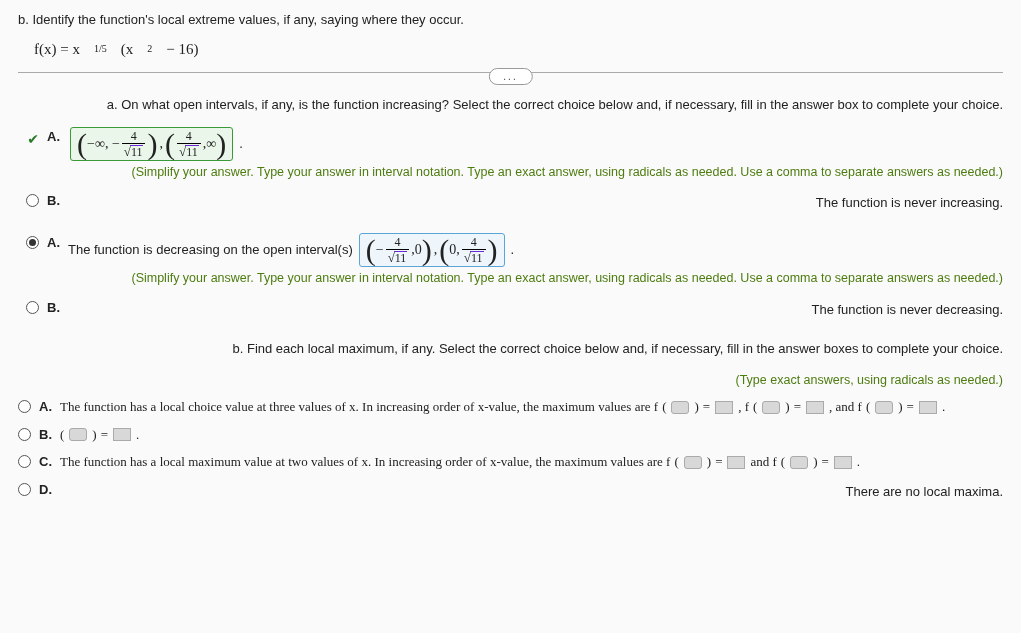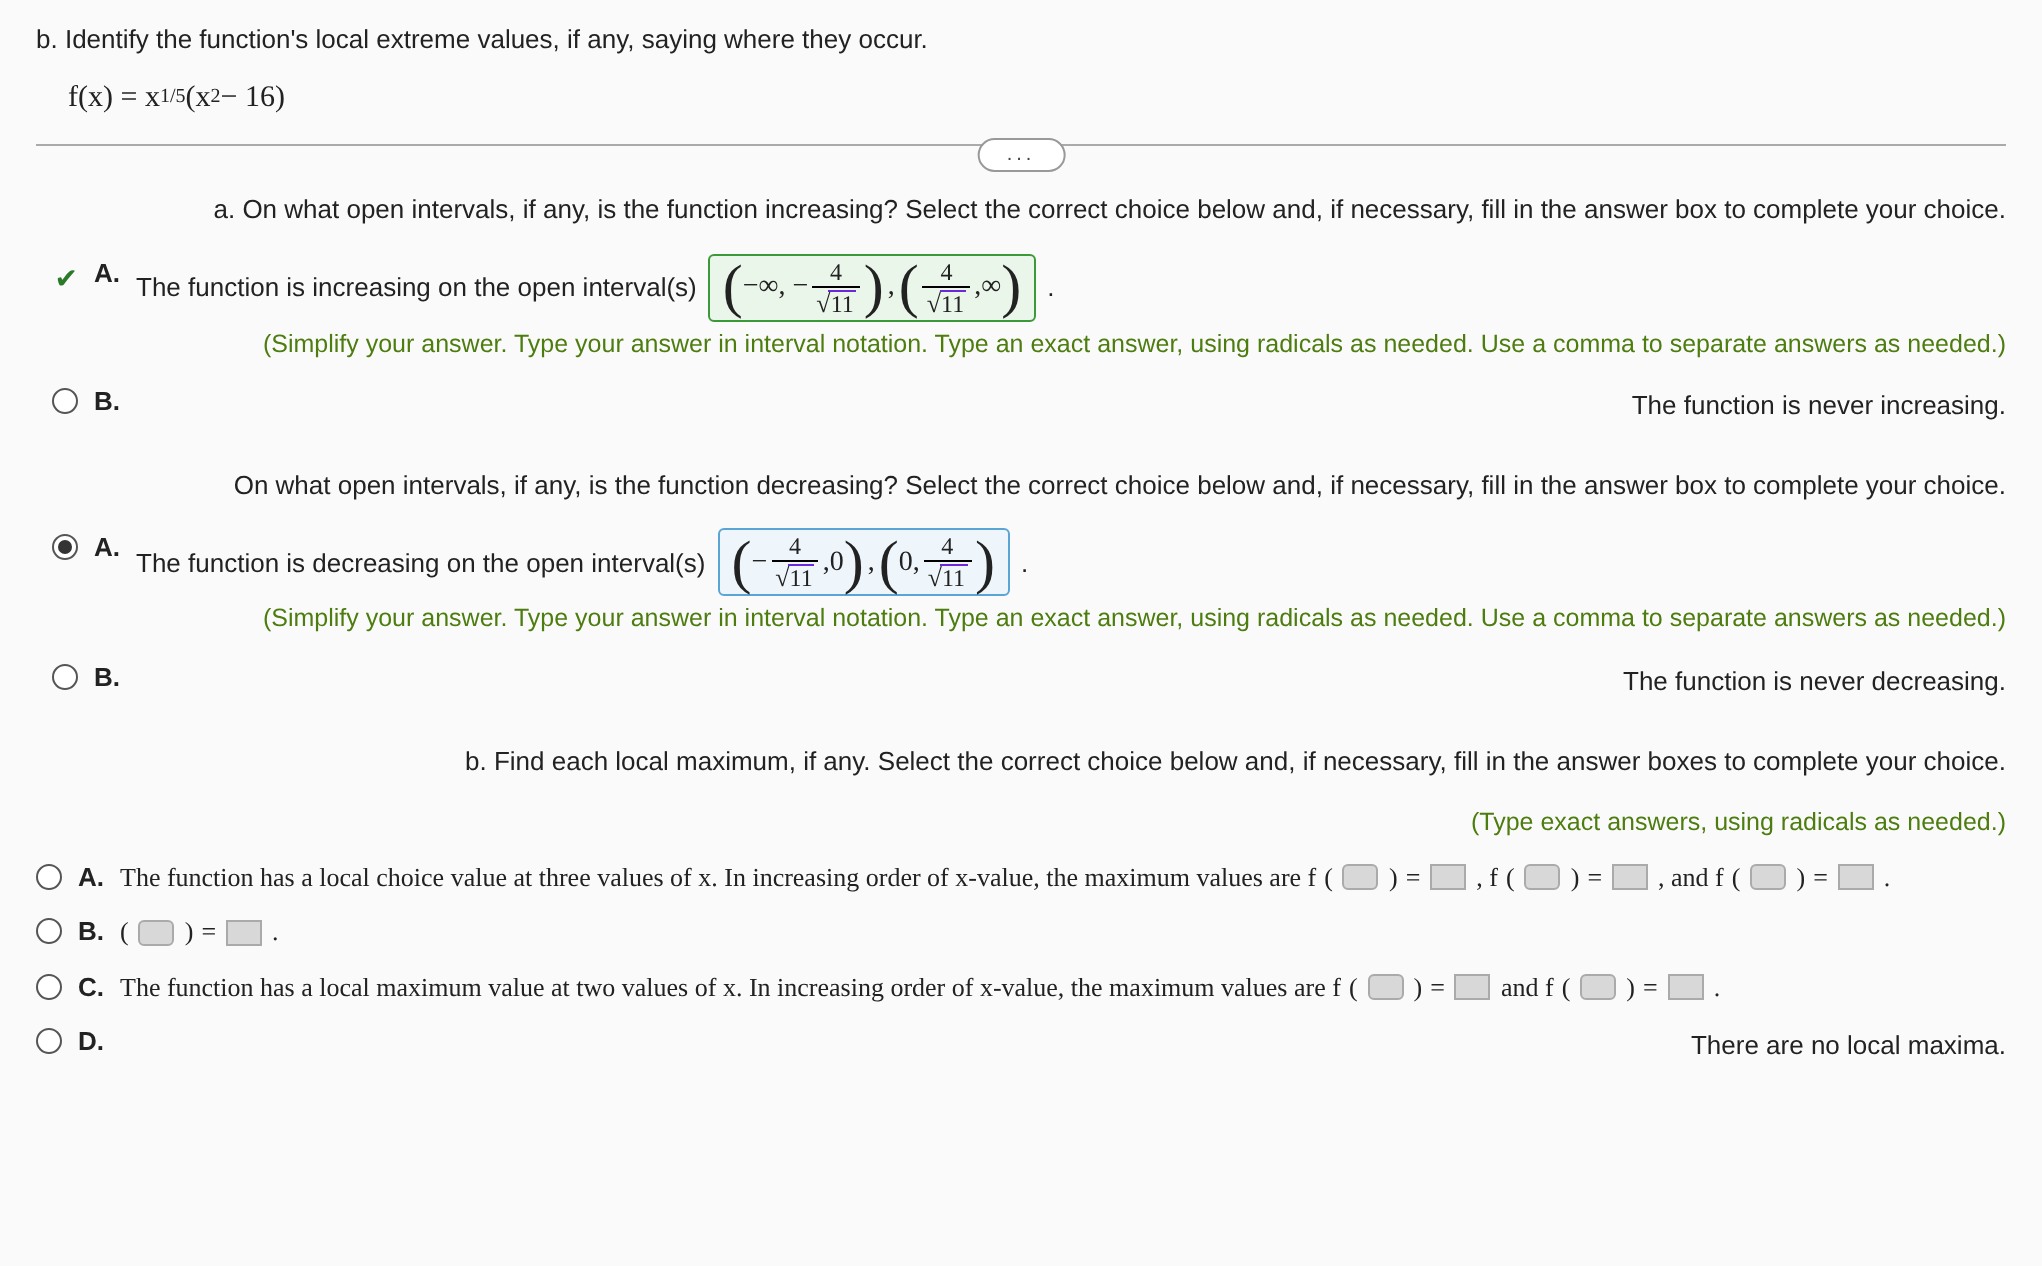--- a/index.html
+++ b/index.html
@@ -12,21 +12,21 @@
       width: 1021px;
       line-height: 1.5;
     }
     .prompt-list { margin-bottom: 8px; }
     .formula {
       font-family: 'Times New Roman', serif;
       font-size: 15px;
       margin: 4px 0 8px 16px;
       display: flex;
       align-items: center;
-      gap: 0;
+      gap: 14px;
     }
     .sup { font-size: 10px; vertical-align: super; }
     .hr {
       border: none;
       border-top: 1px solid #aaa;
       margin: 12px 0;
       width: 100%;
     }
     .expand-pill {
       display: inline-block;
@@ -188,21 +188,20 @@
 <div style="height:0;"><span class="expand-pill">...</span></div>
 
 <div class="section">
   <div class="section-intro">a. On what open intervals, if any, is the function increasing? Select the correct choice below and, if necessary, fill in the answer box to complete your choice.</div>
 
   <div class="choice-row">
     <span class="checkmark">✔</span>
     <span class="choice-letter">A.</span>
     <div class="choice-body">
       <div class="inline-row">
-        <span>The function is increasing on the open interval(s) </span>
         <span class="answer-box correct">
           <span class="interval-pair">
             <span class="interval">
               <span class="paren-big">(</span>
               <span style="font-family:'Times New Roman',serif;">−∞, −</span>
               <span class="frac">
                   <span class="num">4</span>
                   <span class="den"><span class="sqrt">
                       <span class="radicand">11</span>
                     </span></span>
@@ -231,21 +230,20 @@
   <div class="choice-row">
     <span class="radio"></span>
     <span class="choice-letter">B.</span>
     <div class="choice-body">
       <p>The function is never increasing.</p>
     </div>
   </div>
 </div>
 
 <div class="section">
-  <div class="section-intro">On what open intervals, if any, is the function decreasing? Select the correct choice below and, if necessary, fill in the answer box to complete your choice.</div>
 
   <div class="choice-row">
     <span class="radio selected"></span>
     <span class="choice-letter">A.</span>
     <div class="choice-body">
       <div class="inline-row">
         <span>The function is decreasing on the open interval(s) </span>
         <span class="answer-box">
           <span class="interval-pair">
             <span class="interval">

